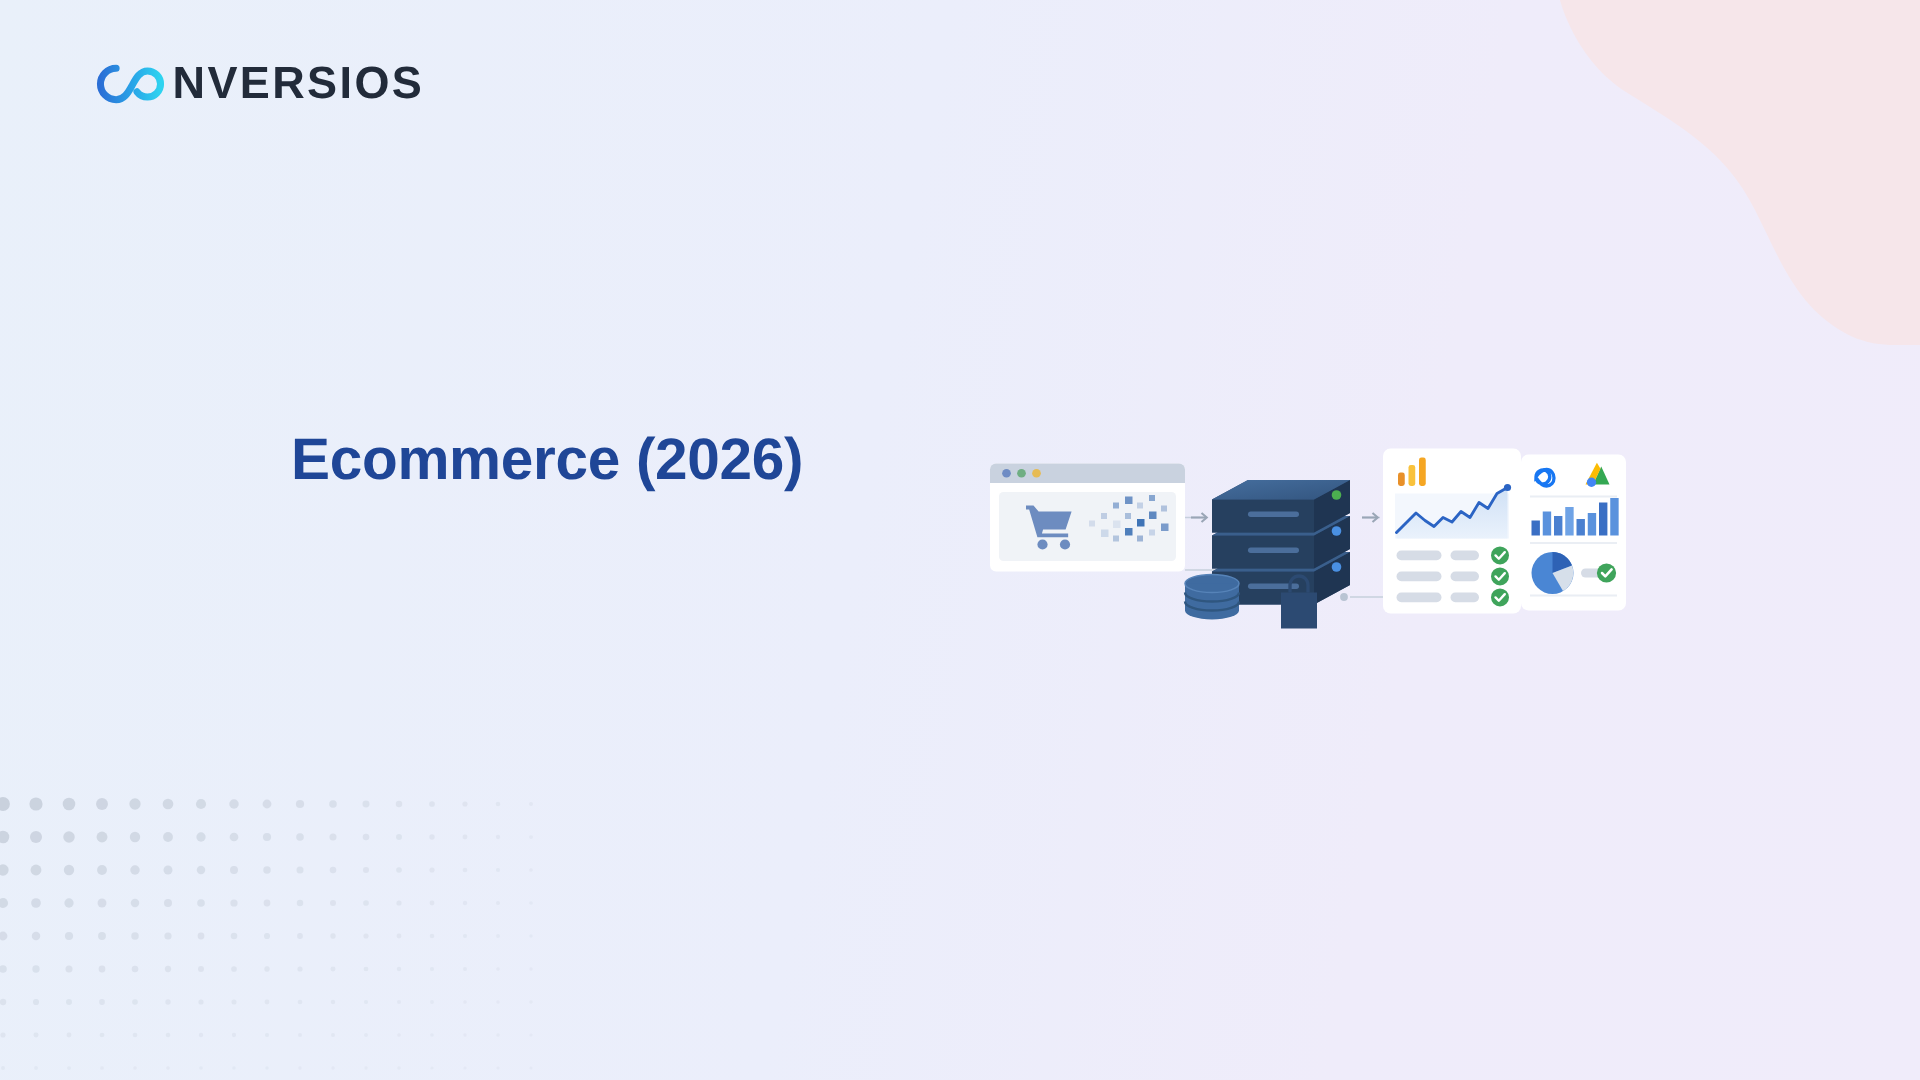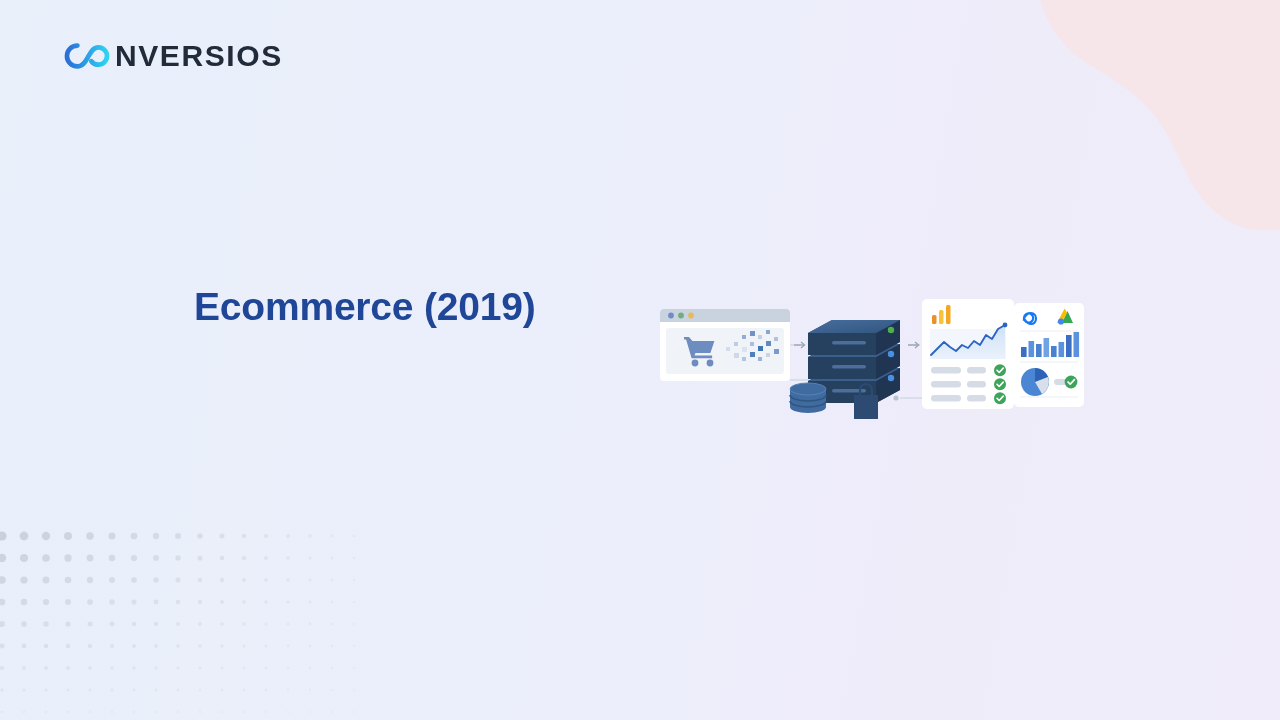--- a/index.html
+++ b/index.html
@@ -264,21 +264,21 @@
           <stop offset="55%" stop-color="#29a6e8"></stop>
           <stop offset="100%" stop-color="#2ed3f0"></stop>
         </linearGradient>
       </defs>
       <path d="M20,6 A12,12 0 1 0 20,30 C26,30 29,25 32,19.5 C35,14 38,8 44,8 A10,10 0 1 1 44,28 A10,10 0 0 1 36,24" fill="none" stroke="url(#lg)" stroke-width="5.4" stroke-linecap="round"></path>
     </svg>
     <span class="logo-text">NVERSIOS</span>
   </div>
 
   <div class="headline">
-    <div>Ecommerce (2019)</div>
+    <div>Ecommerce (2026)</div>
   </div>
 
   <div class="illus">
     <svg width="450" height="155" viewBox="0 0 450 155" aria-hidden="true">
       <defs>
         <linearGradient id="srvTop" x1="0" y1="0" x2="1" y2="1">
           <stop offset="0%" stop-color="#456e9e"></stop>
           <stop offset="100%" stop-color="#33557f"></stop>
         </linearGradient>
         <linearGradient id="areaFill" x1="0" y1="0" x2="0" y2="1">

